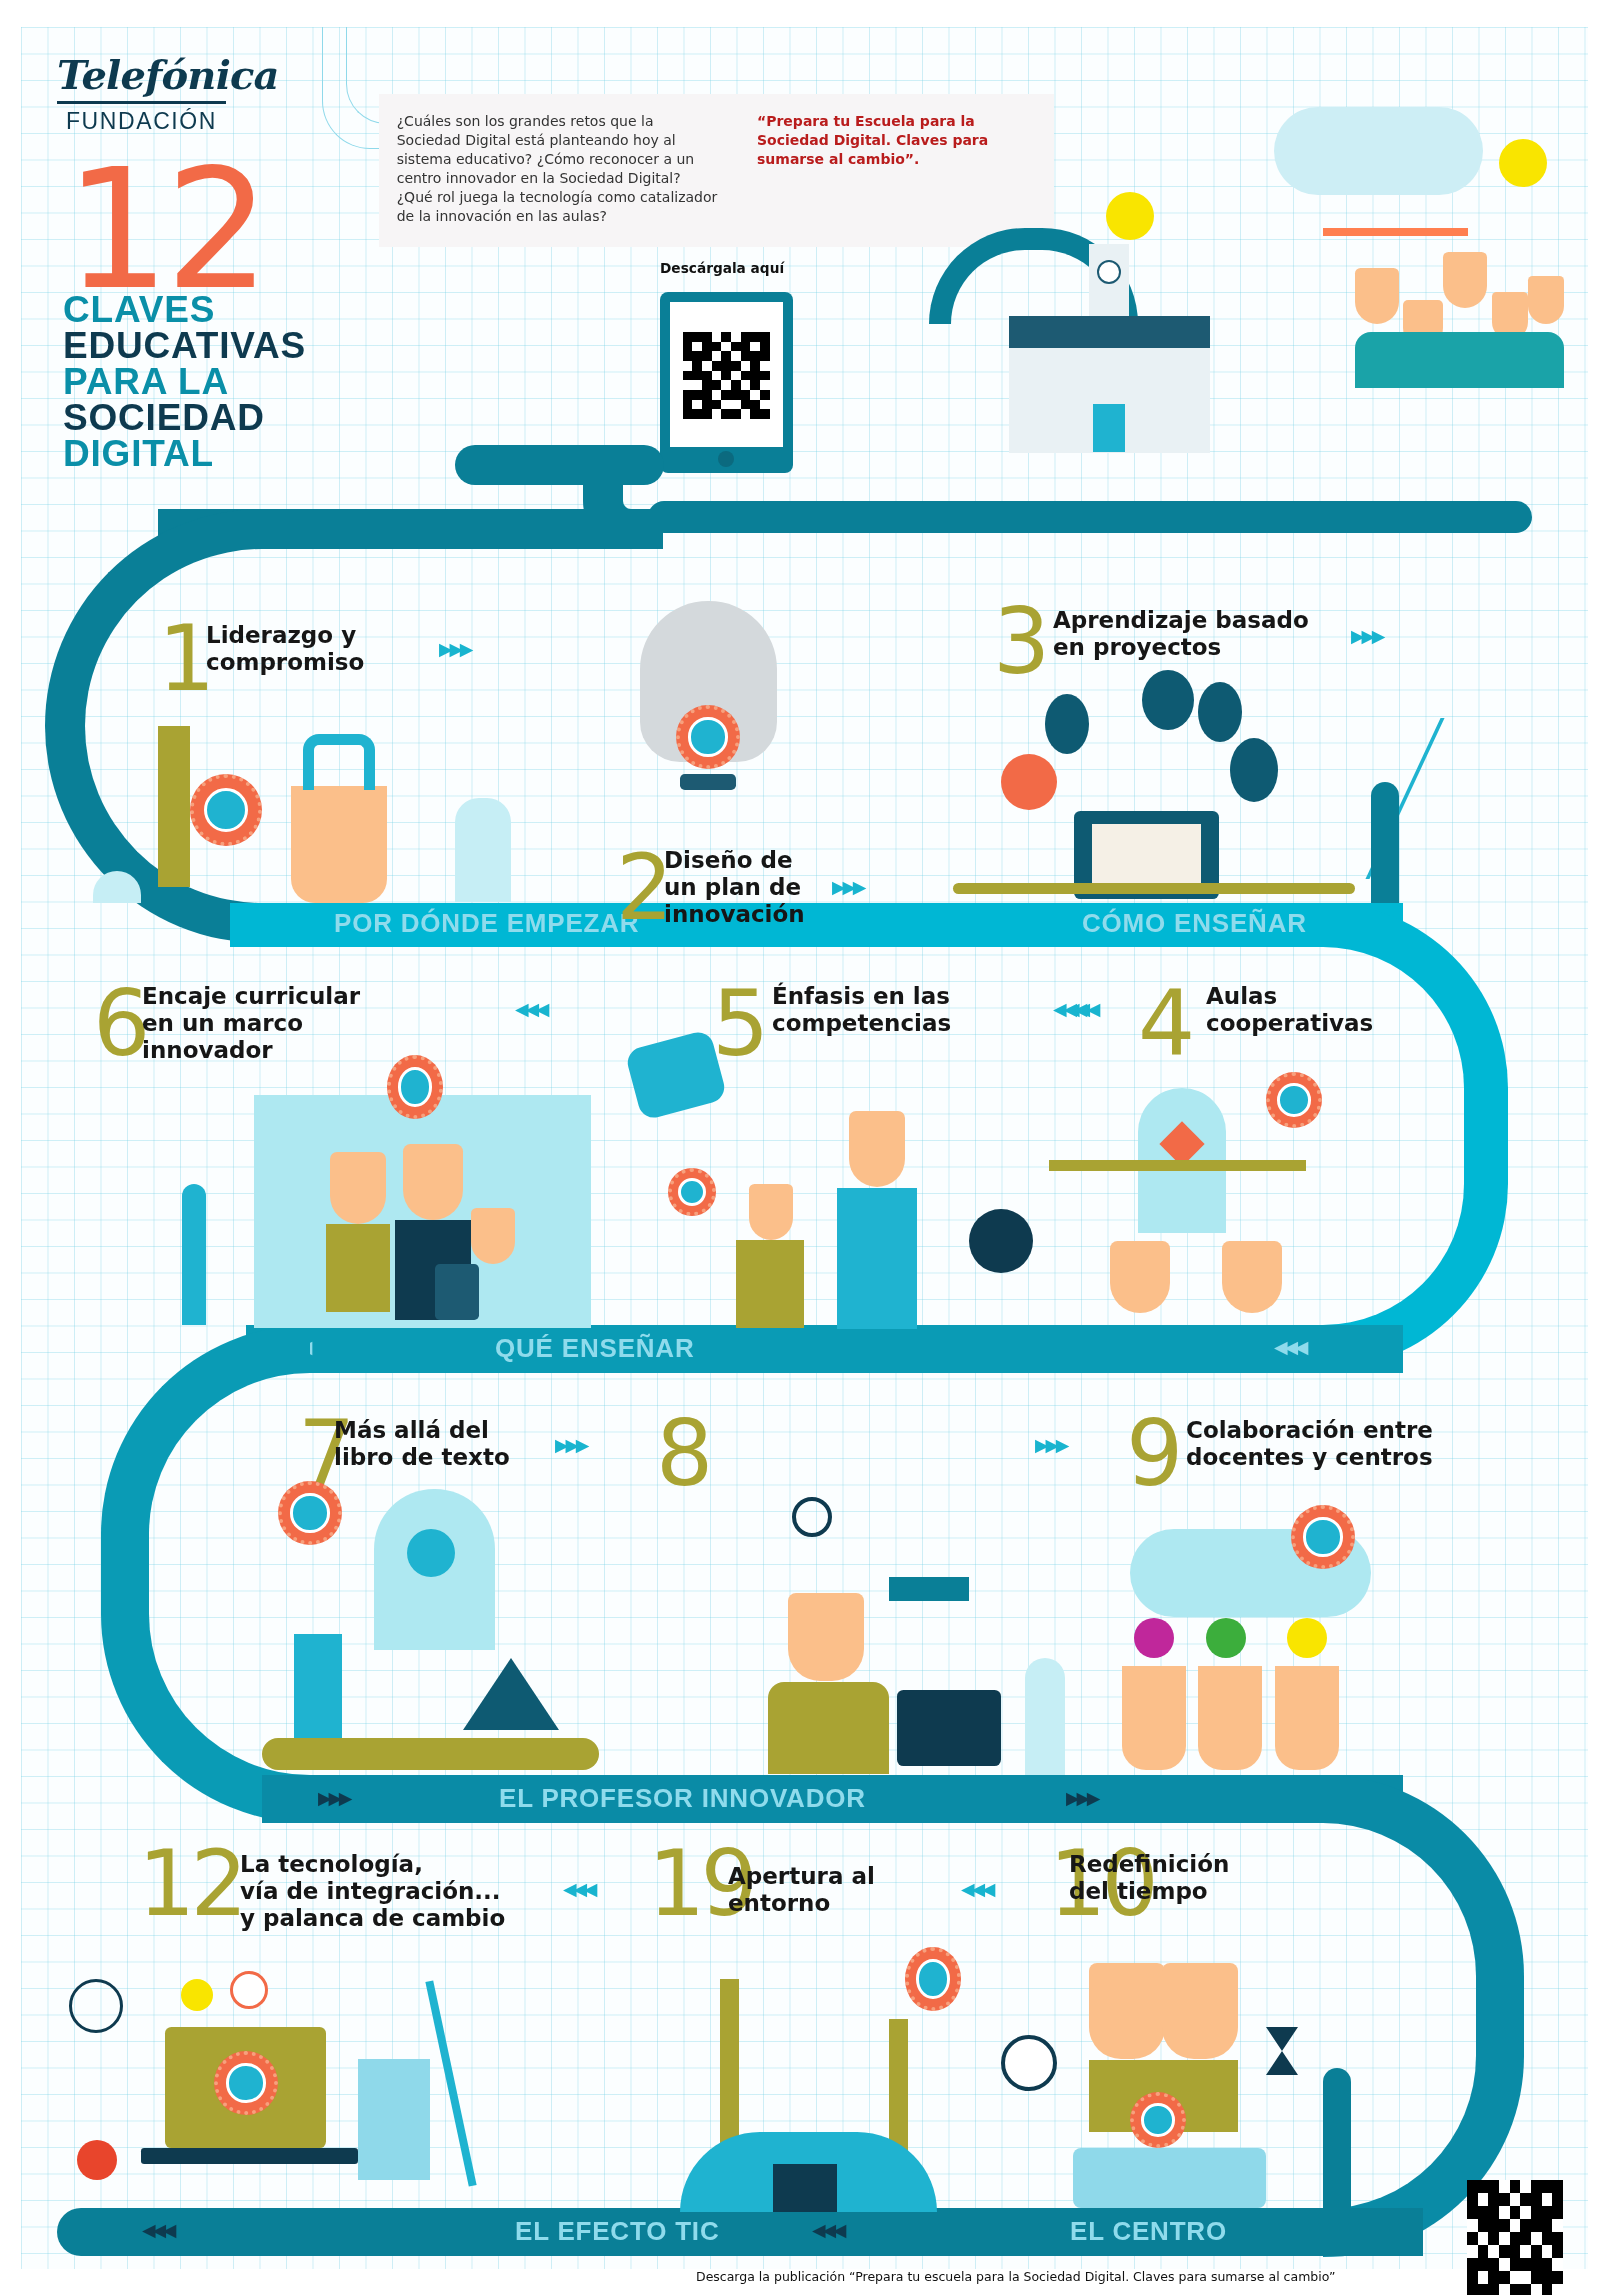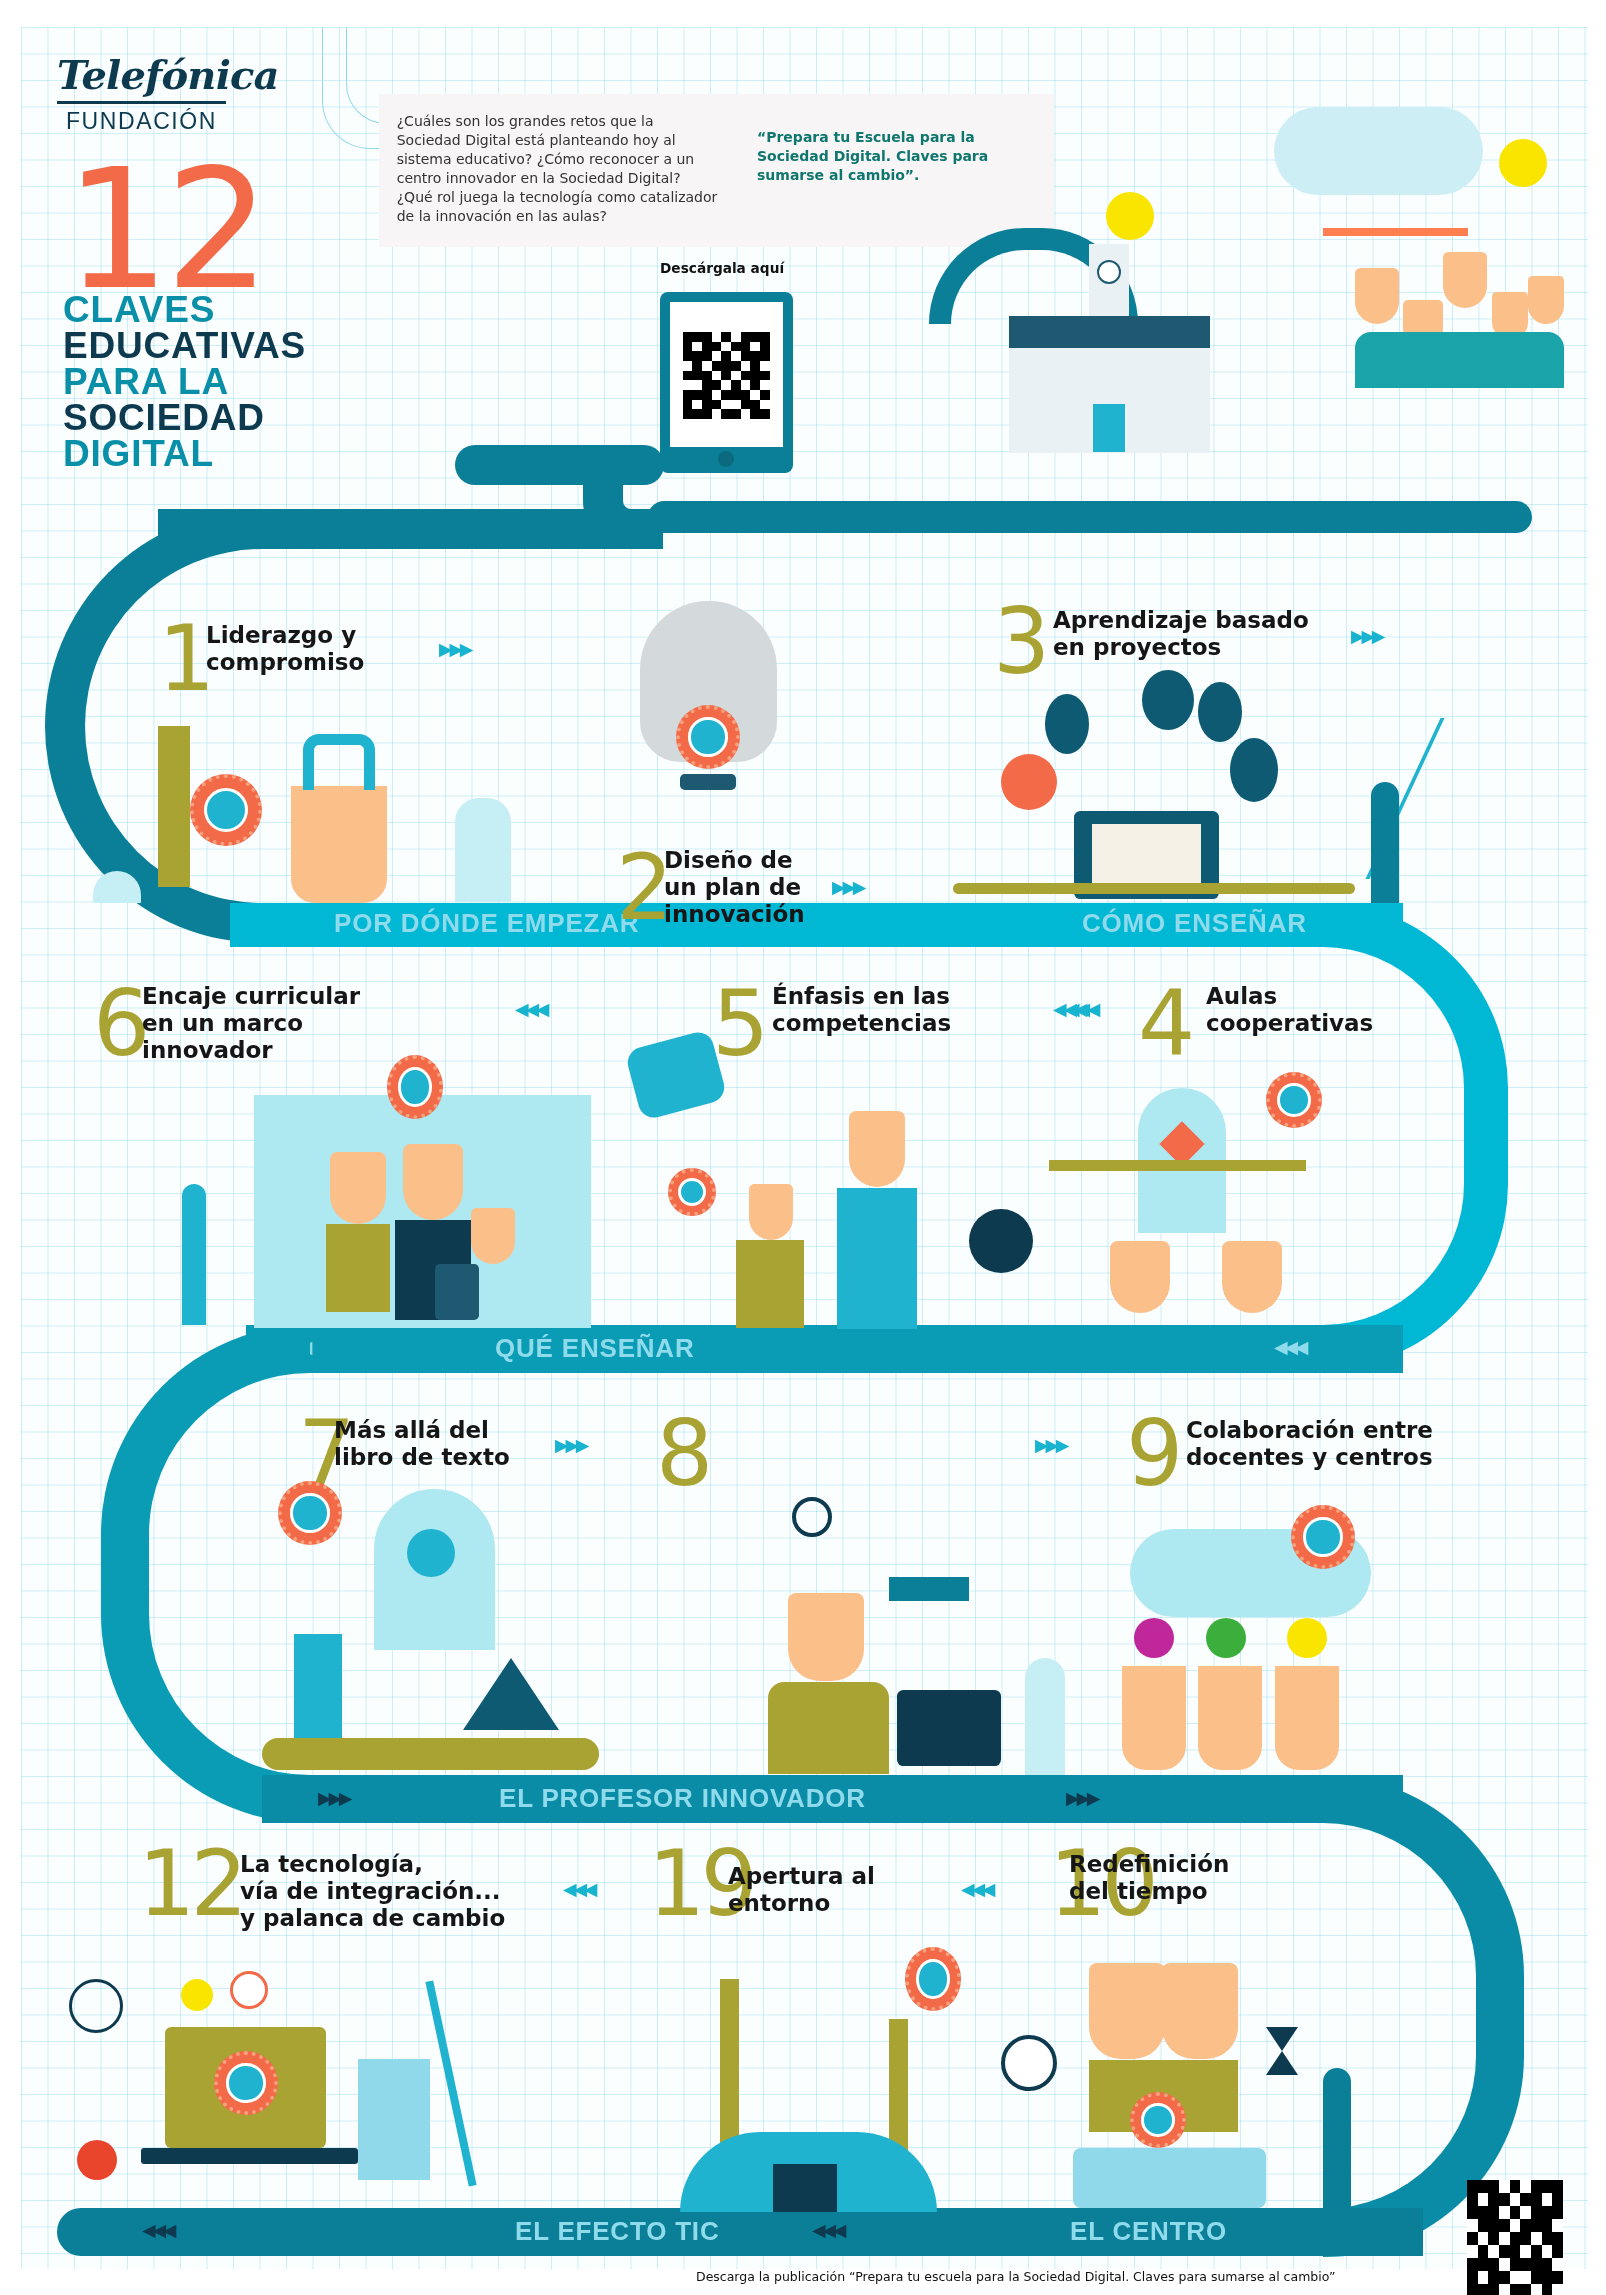--- a/index.html
+++ b/index.html
@@ -62,21 +62,21 @@
     <div class="title-line t-dark">SOCIEDAD</div>
     <div class="title-line t-teal">DIGITAL</div>
   </div>
 
   <div class="abs" style="left:301px;top:0;width:88px;height:121px;border:1.6px solid #8fd9ea;border-top:none;border-right:none;border-radius:0 0 0 48px;"></div>
   <div class="abs" style="left:325px;top:0;width:72px;height:96px;border:1.6px solid #8fd9ea;border-top:none;border-right:none;border-radius:0 0 0 40px;"></div>
 
   <div class="abs intro" style="left:358px;top:67px;width:675px;height:153px;">
     <p class="abs" style="left:17.7px;top:17.7px;width:321px;">¿Cuáles son los grandes retos que la Sociedad Digital está planteando hoy al sistema educativo? ¿Cómo reconocer a un centro innovador en la Sociedad Digital? ¿Qué rol juega la tecnología como catalizador de la innovación en las aulas?</p>
     <div class="abs" style="left:378px;top:17.7px;width:281px;">
-      <p style="font-weight:bold;color:#0f766e;margin-top:16px;">“Prepara tu Escuela para la Sociedad Digital. Claves para sumarse al cambio”.</p>
+      <p style="font-weight:bold;color:#b91c1c;">“Prepara tu Escuela para la Sociedad Digital. Claves para sumarse al cambio”.</p>
     </div>
   </div>
 
   <div class="abs dl-label" style="left:639px;top:233px;">Descárgala aquí</div>
 
   <div class="abs" style="left:639px;top:265px;width:133px;height:181px;background:#0a7f97;border-radius:8px;">
     <div class="abs" style="left:9.6px;top:9.6px;width:113px;height:145px;background:#fff;"></div>
     <div class="qr" style="left:22.5px;top:40px;width:87px;height:87px;">
       <span></span>
         <span></span>

